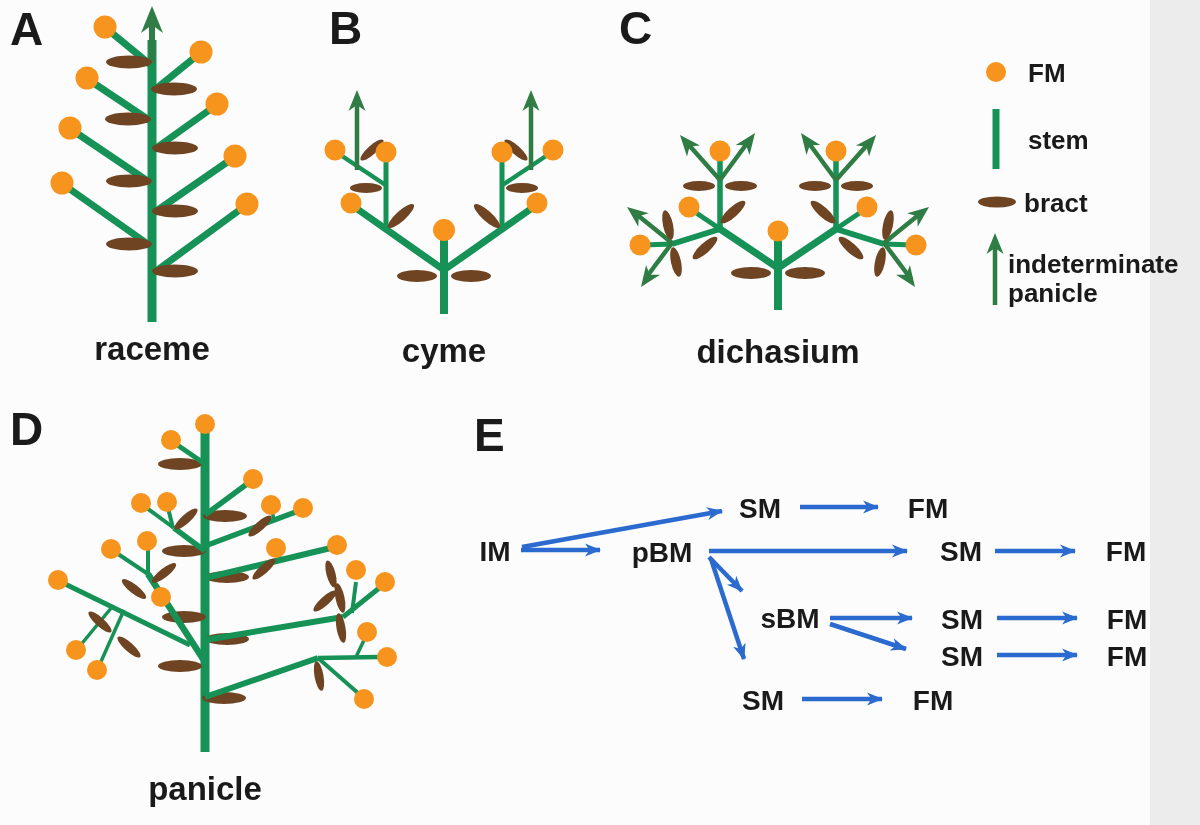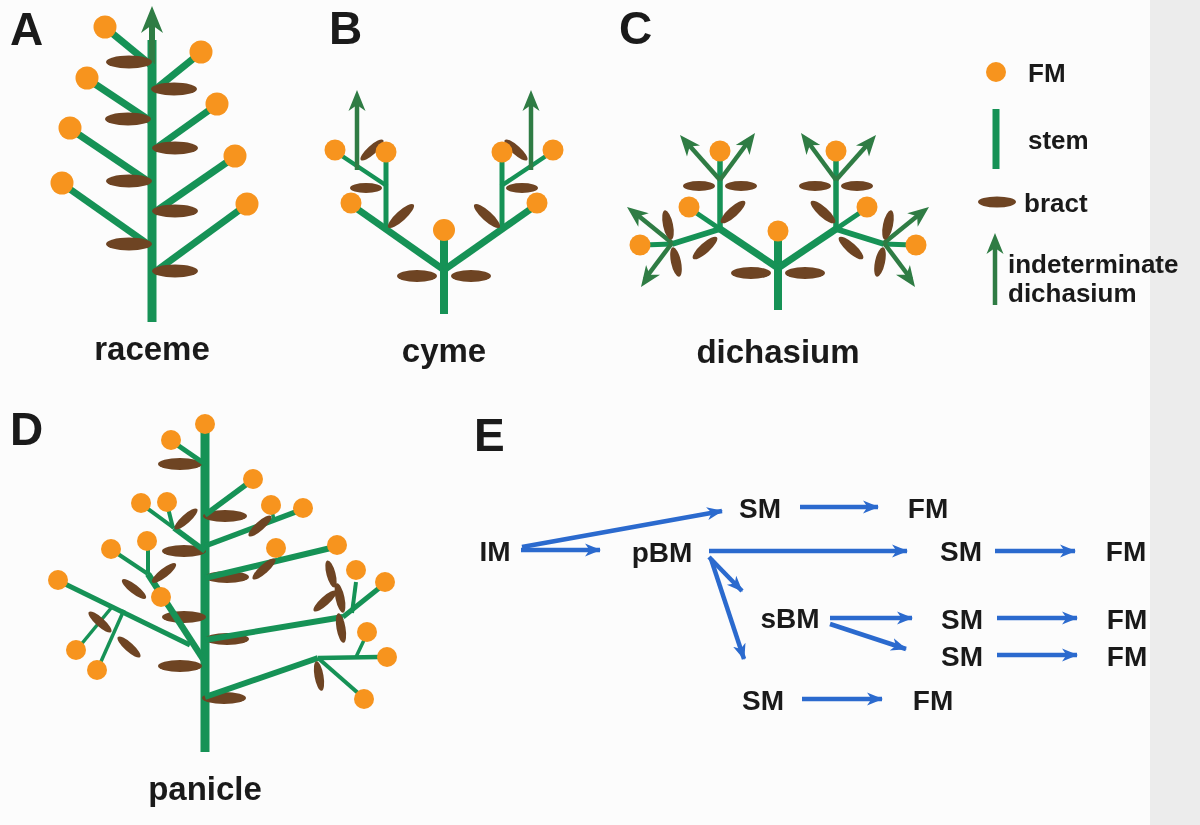--- a/index.html
+++ b/index.html
@@ -279,17 +279,17 @@
 
     <rect x="992.5" y="109" width="7" height="60" fill="#169256"></rect>
     <text class="legtxt" x="1028" y="149">stem</text>
 
     <ellipse class="bract" cx="997" cy="202" rx="19" ry="5.5"></ellipse>
     <text class="legtxt" x="1024" y="212">bract</text>
 
     <line class="darkstem" stroke-width="4.5" x1="995" y1="305" x2="995" y2="245"></line>
     <path class="ah" transform="translate(995,233)" d="M0 0 L8.5 21 L0 15 L-8.5 21 Z"></path>
     <foreignObject x="1008" y="250" width="192" height="64">
-      <div xmlns="http://www.w3.org/1999/xhtml" class="leg-multi">indeterminate dichasium</div>
+      <div xmlns="http://www.w3.org/1999/xhtml" class="leg-multi">indeterminate panicle</div>
     </foreignObject>
   </g>
 </svg>
 </div>
 
 </body></html>

